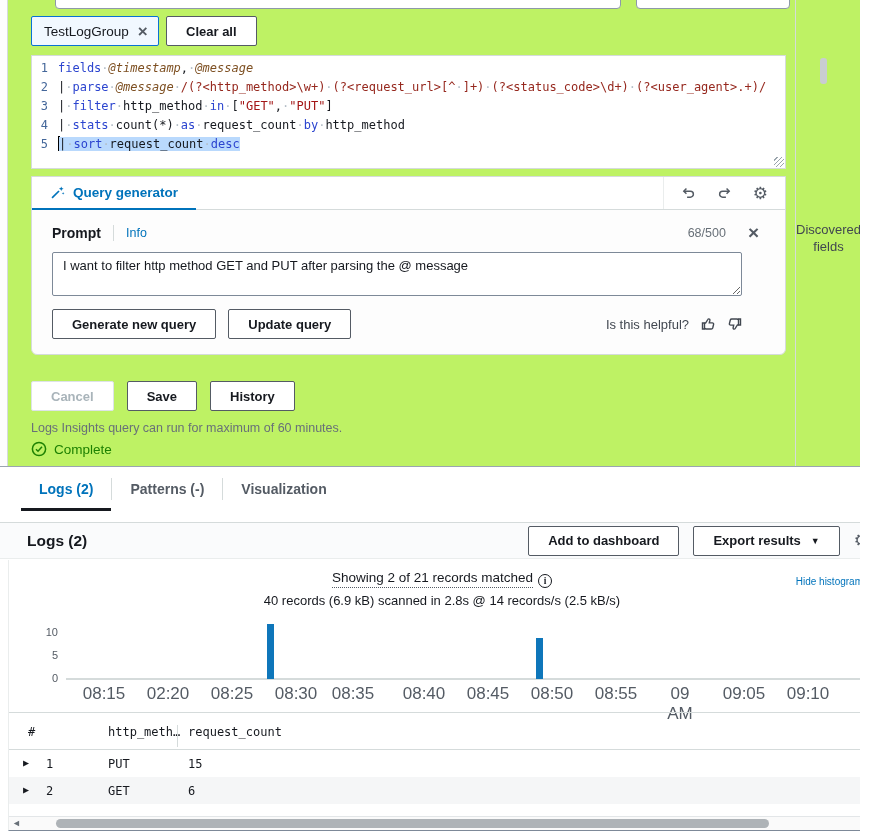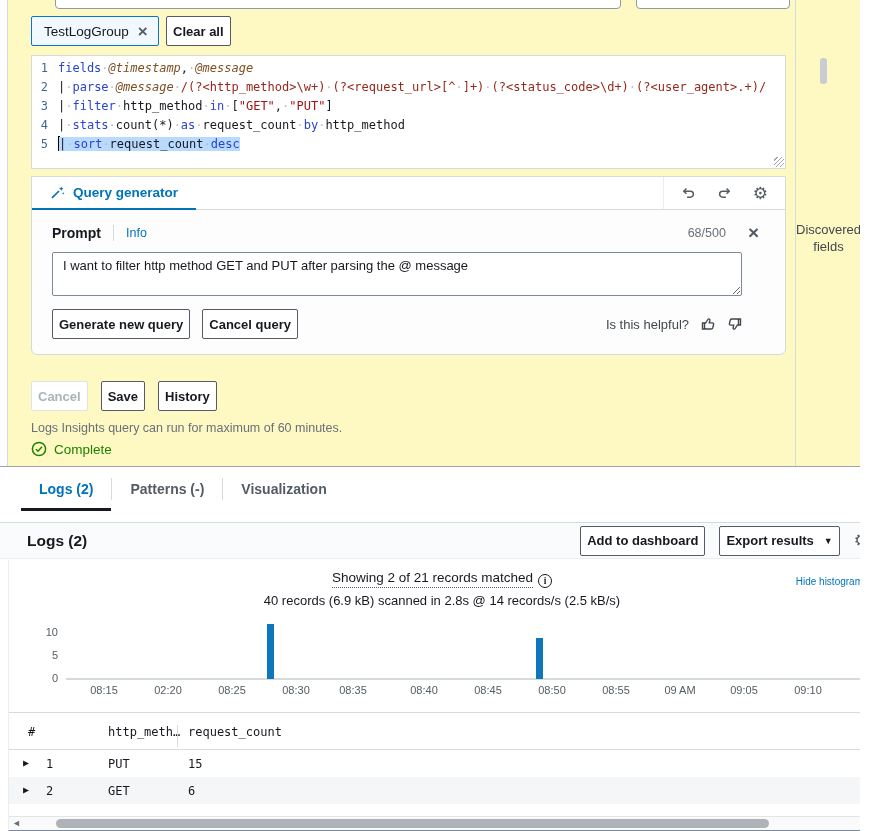--- a/index.html
+++ b/index.html
@@ -1,30 +1,30 @@
 <!DOCTYPE html>
 <html><head>
 <meta charset="utf-8">
 <style>
   * { margin:0; padding:0; box-sizing:border-box; }
   html,body { width:884px; height:831px; }
   body { font-family:"Liberation Sans", sans-serif; color:#16191f; background:#fff; overflow:hidden; }
-  .app { position:relative; width:860px; height:831px; background:#fef9c3; overflow:hidden; }
+  .app { position:relative; width:860px; height:831px; background:#bef264; overflow:hidden; }
   .abs { position:absolute; }
 
   
   .left-strip { left:0; top:0; width:8px; height:466px; border-right:1px solid #d5dbdb; background:#fdfdfd; }
   .cut-input { left:55px; top:-21px; width:566px; height:30px; border:1px solid #8d99a8; border-radius:4px; background:#fff; }
   .cut-btn   { left:636px; top:-21px; width:154px; height:30px; border:1px solid #8d99a8; border-radius:4px; background:#fff; }
 
   .lg-token { left:31px; top:16px; height:30px; display:inline-flex; align-items:center; gap:9px;
     padding:0 10px 0 12px; background:#f1f8ff; border:1px solid #0972d3; border-radius:2px; font-size:13.5px; }
   .lg-token .x { color:#545b64; font-size:17px; font-weight:bold; line-height:1; cursor:pointer; }
 
-  .btn { display:inline-flex; align-items:center; justify-content:center; height:30px; padding:0 6px;
+  .btn { display:inline-flex; align-items:center; justify-content:center; height:30px; padding:0 19px;
     background:#fff; border:1px solid #545b64; border-radius:2px; font-weight:bold; font-size:13px;
     color:#16191f; font-family:"Liberation Sans",sans-serif; cursor:pointer; white-space:nowrap; }
   .btn.disabled { border-color:#dde3e7; color:#a9b4ba; cursor:default; }
   .btn.primary { background:#f59300; border-color:#f59300; }
   .clear-all-btn { left:166px; top:16px; }
 
   
   .editor { left:31px; top:55px; width:755px; height:114px; border:1px solid #d5dbdb; background:#fff;
     font-family:"DejaVu Sans Mono", monospace; font-size:12px; line-height:19px; overflow:hidden; padding-top:3px; }
   .ed-line { display:flex; height:19px; white-space:pre; }
@@ -98,21 +98,21 @@
   .dotted { border-bottom:1px dotted #545b64; padding-bottom:2px; }
   .info-circle { display:inline-flex; align-items:center; justify-content:center; width:14px; height:14px;
     border:1.4px solid #16191f; border-radius:50%; font-size:9.5px; font-weight:bold; margin-left:5px;
     vertical-align:-2px; font-family:"Liberation Serif",serif; cursor:pointer; }
   .summary2 { position:absolute; left:0; right:0; top:33px; text-align:center; font-size:13px; }
   .hide-hist { position:absolute; right:12px; top:16px; color:#0073bb; font-size:10px; cursor:pointer; }
 
   .ylab { position:absolute; left:20px; width:29px; text-align:right; font-size:11px; color:#545b64; }
   .baseline { position:absolute; left:57px; right:0; top:118px; height:2px; background:#d5dbdb; }
   .hbar { position:absolute; width:7px; background:#0e76ba; }
-  .xlab { position:absolute; width:44px; text-align:center; font-size:11px; color:#545b64; top:124px; }
+  .xlab { position:absolute; width:44px; text-align:center; font-size:17px; color:#545b64; top:124px; }
 
   .tbl-header { position:absolute; left:0; right:0; top:152px; height:38px; border-top:1px solid #d5dbdb;
     border-bottom:1px solid #d5dbdb; font-family:"DejaVu Sans Mono",monospace; font-size:12px; }
   .tbl-header span { position:absolute; top:12px; }
   .th-div { position:absolute; left:168px; top:8px; width:1px; height:22px; background:#d5dbdb; }
   .tbl-row { position:absolute; left:0; right:0; height:27px; font-family:"DejaVu Sans Mono",monospace; font-size:12px; }
   .tbl-row.alt { background:#f5f6f7; }
   .tbl-row span { position:absolute; top:7px; }
   .cell-caret { left:14px; font-size:10px; color:#16191f; cursor:pointer; }
   .cell-num { left:37px; }
@@ -187,21 +187,21 @@
       <div class="prompt-row">
         <span class="prompt-label">Prompt</span>
         <span class="vdiv"></span>
         <a class="info-link">Info</a>
         <span class="counter">68/500</span>
         <span class="qg-close">×</span>
       </div>
       <textarea spellcheck="false" style="">I want to filter http method GET and PUT after parsing the @ message</textarea>
       <div class="qg-buttons">
         <button class="btn">Generate new query</button>
-        <button class="btn">Cancel query</button>
+        <button class="btn">Update query</button>
         <span class="helpful">
           <span>Is this helpful?</span>
           <svg width="16" height="16" viewBox="0 0 16 16" fill="none" stroke="#414750" stroke-width="1.4">
             <path d="M2.5 7 H4.5 V13 H2.5 Z"></path>
             <path d="M4.5 12.4 L6 13 H11.3 C12 13 12.5 12.6 12.7 12 L13.6 8.4 C13.8 7.6 13.2 6.9 12.4 6.9 H9.3 L9.9 4.2 C10 3.5 9.5 2.9 8.8 2.9 C8.4 2.9 8 3.1 7.8 3.5 L5.6 7 H4.5"></path>
           </svg>
           <svg width="16" height="16" viewBox="0 0 16 16" fill="none" stroke="#414750" stroke-width="1.4">
             <g transform="rotate(180 8 8)">
               <path d="M2.5 7 H4.5 V13 H2.5 Z"></path>
               <path d="M4.5 12.4 L6 13 H11.3 C12 13 12.5 12.6 12.7 12 L13.6 8.4 C13.8 7.6 13.2 6.9 12.4 6.9 H9.3 L9.9 4.2 C10 3.5 9.5 2.9 8.8 2.9 C8.4 2.9 8 3.1 7.8 3.5 L5.6 7 H4.5"></path>

